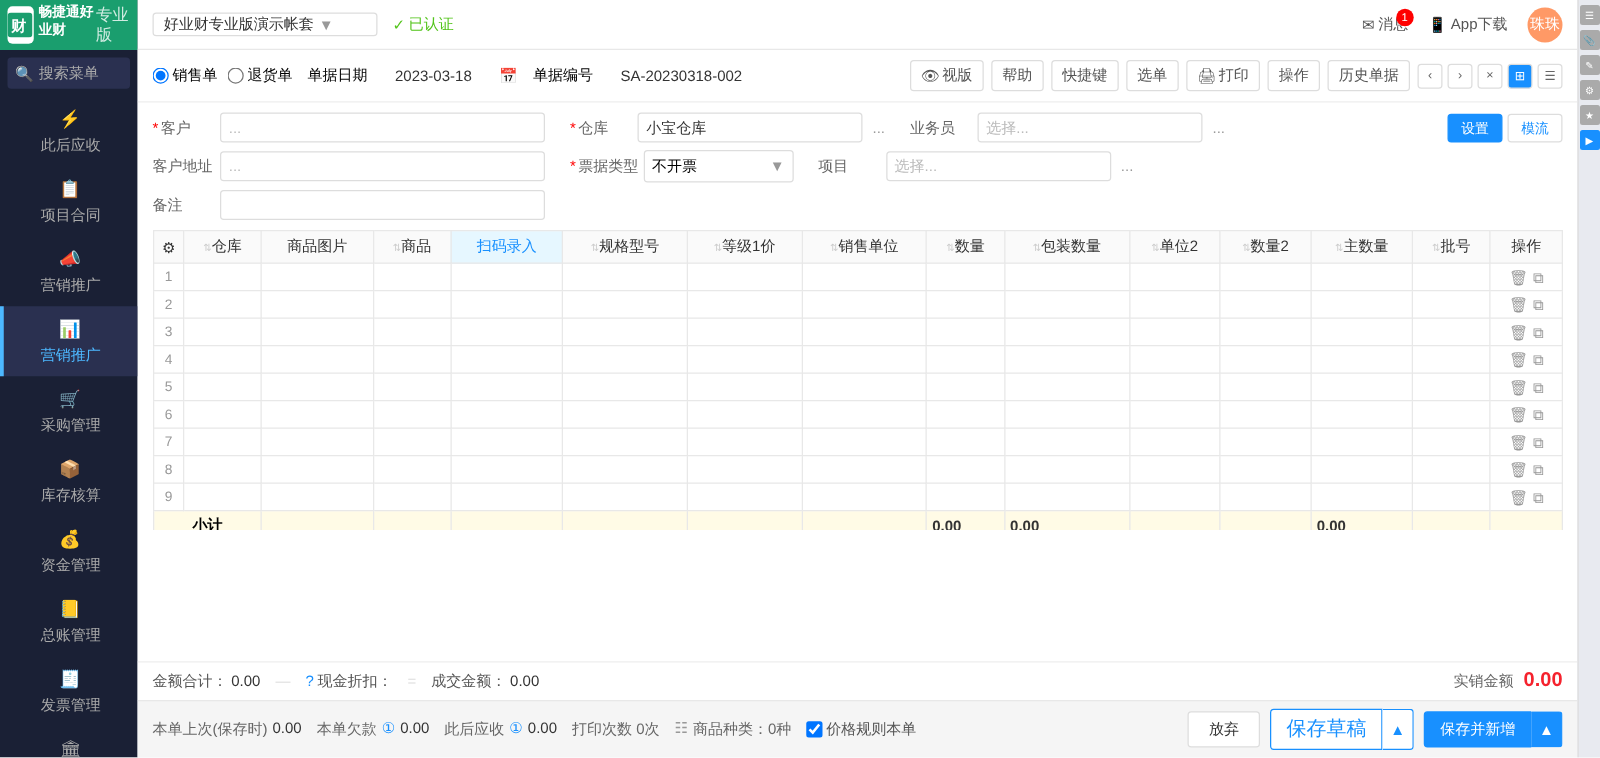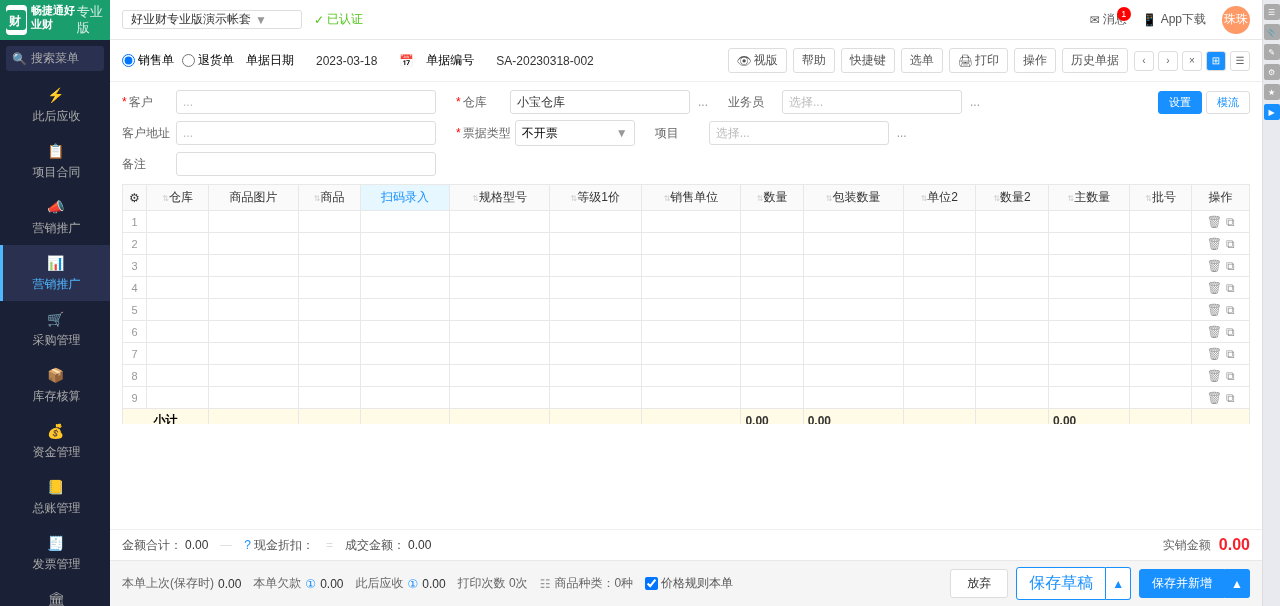--- a/index.html
+++ b/index.html
@@ -82,21 +82,21 @@
     .bottom-bar { padding: 6px 12px; background: white; border-top: 1px solid #eee; display: flex; align-items: center; gap: 8px; flex-wrap: wrap; }
     .summary-item { display: flex; align-items: center; gap: 3px; font-size: 12px; color: #555; }
     .summary-val { color: #333; }
     .divider { color: #ddd; margin: 0 4px; }
     .summary-right { margin-left: auto; display: flex; align-items: center; gap: 8px; font-size: 12px; }
     .amount-label { color: #666; }
     .amount-val { color: #f5222d; font-size: 16px; font-weight: bold; }
 
     
     .footer-bar { background: #f5f5f5; border-top: 1px solid #e8e8e8; padding: 6px 12px; display: flex; align-items: center; gap: 12px; }
-    .footer-info { font-size: 11px; color: #666; display: flex; align-items: center; gap: 4px; }
+    .footer-info { font-size: 11px; color: #666; display: flex; gap: 4px; }
     .footer-right { margin-left: auto; display: flex; align-items: center; gap: 8px; }
     .btn-abandon { padding: 5px 16px; border: 1px solid #ddd; border-radius: 3px; cursor: pointer; background: white; color: #333; font-size: 12px; }
     .btn-save-draft { padding: 5px 12px; border: 1px solid #1890ff; border-radius: 3px 0 0 3px; cursor: pointer; background: white; color: #1890ff; font-size: 16px; }
     .btn-save-draft-arrow { padding: 5px 6px; border: 1px solid #1890ff; border-left: none; border-radius: 0 3px 3px 0; cursor: pointer; background: white; color: #1890ff; font-size: 12px; }
     .btn-save-new { padding: 5px 12px; border: 1px solid #1890ff; border-radius: 3px 0 0 3px; cursor: pointer; background: #1890ff; color: white; font-size: 12px; }
     .btn-save-new-arrow { padding: 5px 6px; border: 1px solid #1890ff; border-left: none; border-radius: 0 3px 3px 0; cursor: pointer; background: #1890ff; color: white; font-size: 12px; }
     .checkbox-item { display: flex; align-items: center; gap: 3px; font-size: 11px; color: #555; cursor: pointer; }
 
     
     .right-panel { width: 18px; background: #e8eaf0; display: flex; flex-direction: column; align-items: center; padding: 4px 0; gap: 4px; border-left: 1px solid #ddd; flex-shrink: 0; }

